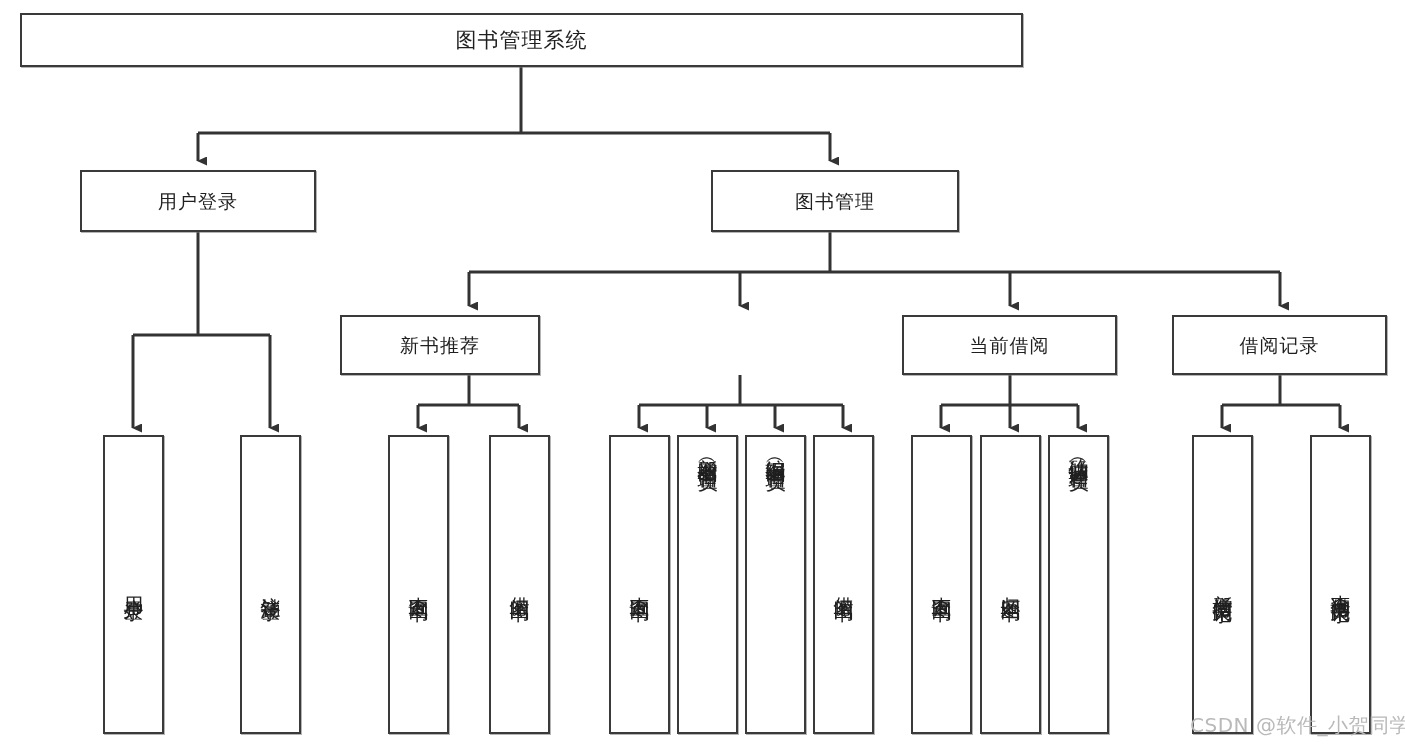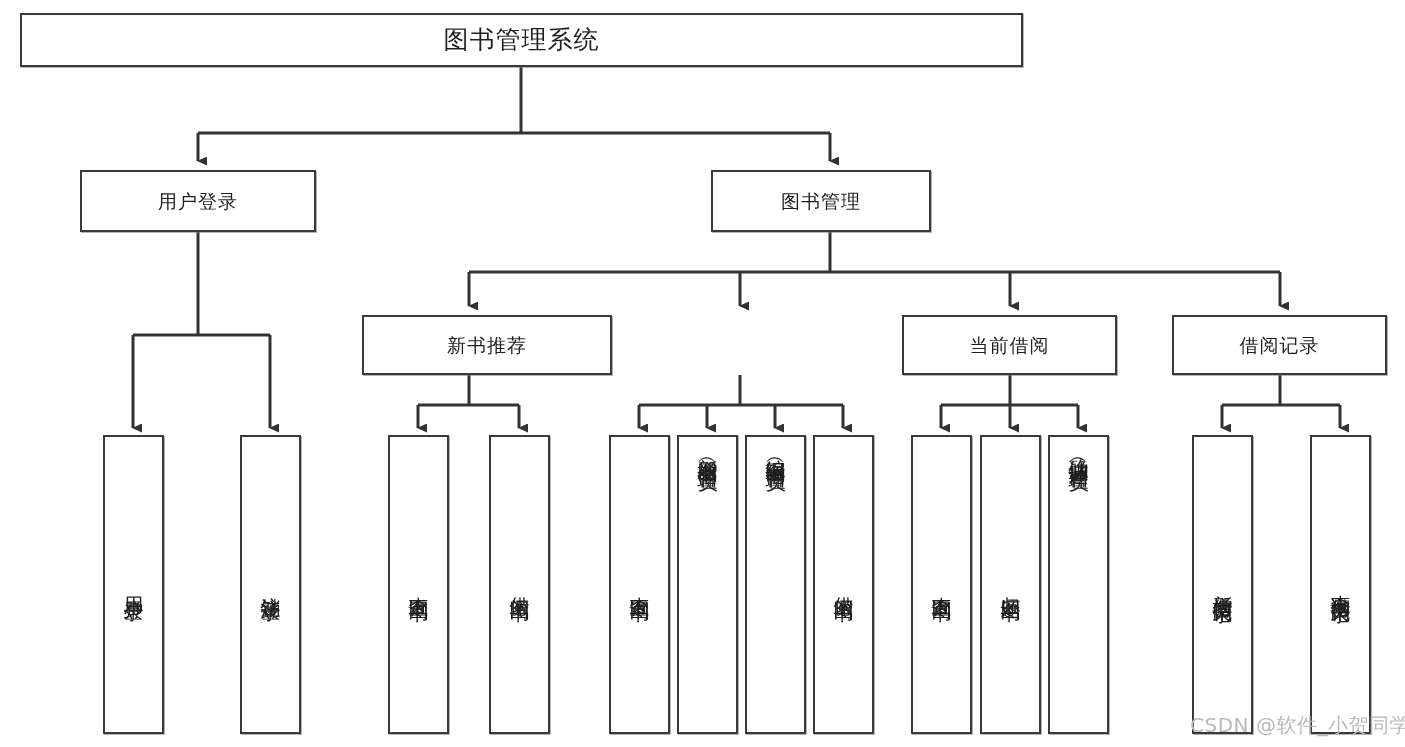--- a/index.html
+++ b/index.html
@@ -32,21 +32,21 @@
     display:flex;
     align-items:center;
     justify-content:center;
     text-align:center;
     color:#1f1f1f;
     line-height:1.18;
     box-shadow:1px 1px 0 rgba(120,120,120,.55);
   }
   .node .lbl{ display:block; }
 
-  .root{ font-size:25px; letter-spacing:1px; }
+  .root{ font-size:21px; letter-spacing:1px; }
   .lvl2{ font-size:19px; letter-spacing:1px; }
   .lvl3{ font-size:19px; letter-spacing:1px; }
 
   
   .leaf{
     font-size:20px;
     letter-spacing:1px;
     align-items:flex-start;
     padding-top:6px;
   }
@@ -125,25 +125,25 @@
     </g>
   </svg>
 
   <div class="node root" style="left:20px;top:13px;width:1003px;height:54px;">
     <span class="lbl">图书管理系统</span>
   </div>
 
   <div class="node lvl2" style="left:80px;top:170px;width:236px;height:62px;">
     <span class="lbl">用户登录</span>
   </div>
-  <div class="node lvl2" style="left:711px;top:170px;width:220px;height:62px;text-align:center;">
+  <div class="node lvl2" style="left:711px;top:170px;width:248px;height:62px;text-align:center;">
     <span class="lbl">图书管理</span>
   </div>
 
-  <div class="node lvl3" style="left:362px;top:315px;width:250px;height:60px;">
+  <div class="node lvl3" style="left:340px;top:315px;width:200px;height:60px;">
     <span class="lbl">新书推荐</span>
   </div>
   <div class="node lvl3" style="left:1172px;top:315px;width:215px;height:60px;">
     <span class="lbl">借阅记录</span>
   </div>
   <div class="node lvl3" style="left:902px;top:315px;width:215px;height:60px;">
     <span class="lbl">当前借阅</span>
   </div>
 
   <div class="node leaf mid" style="left:103px;top:435px;width:61px;height:299px;">

